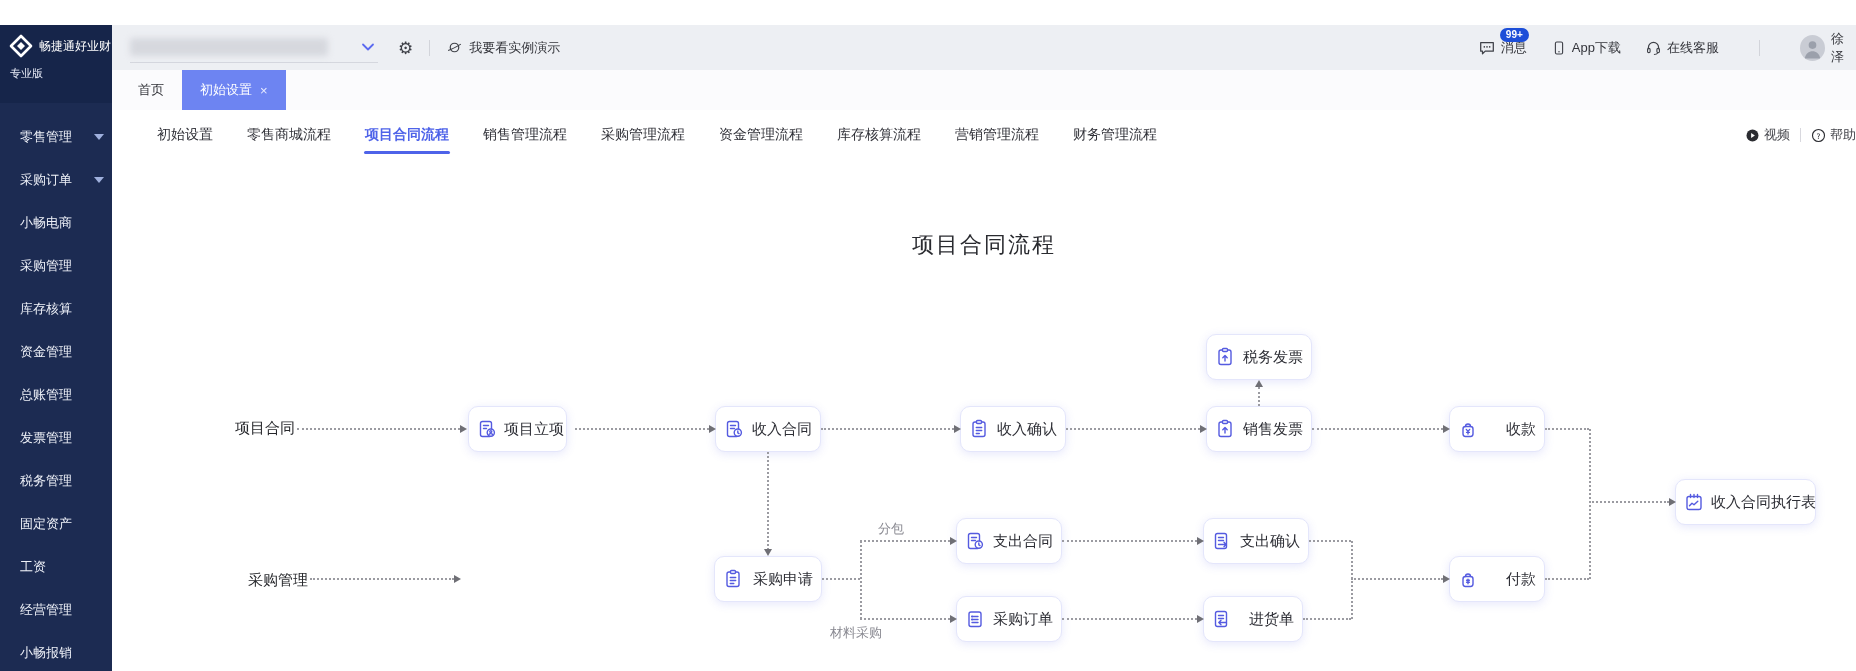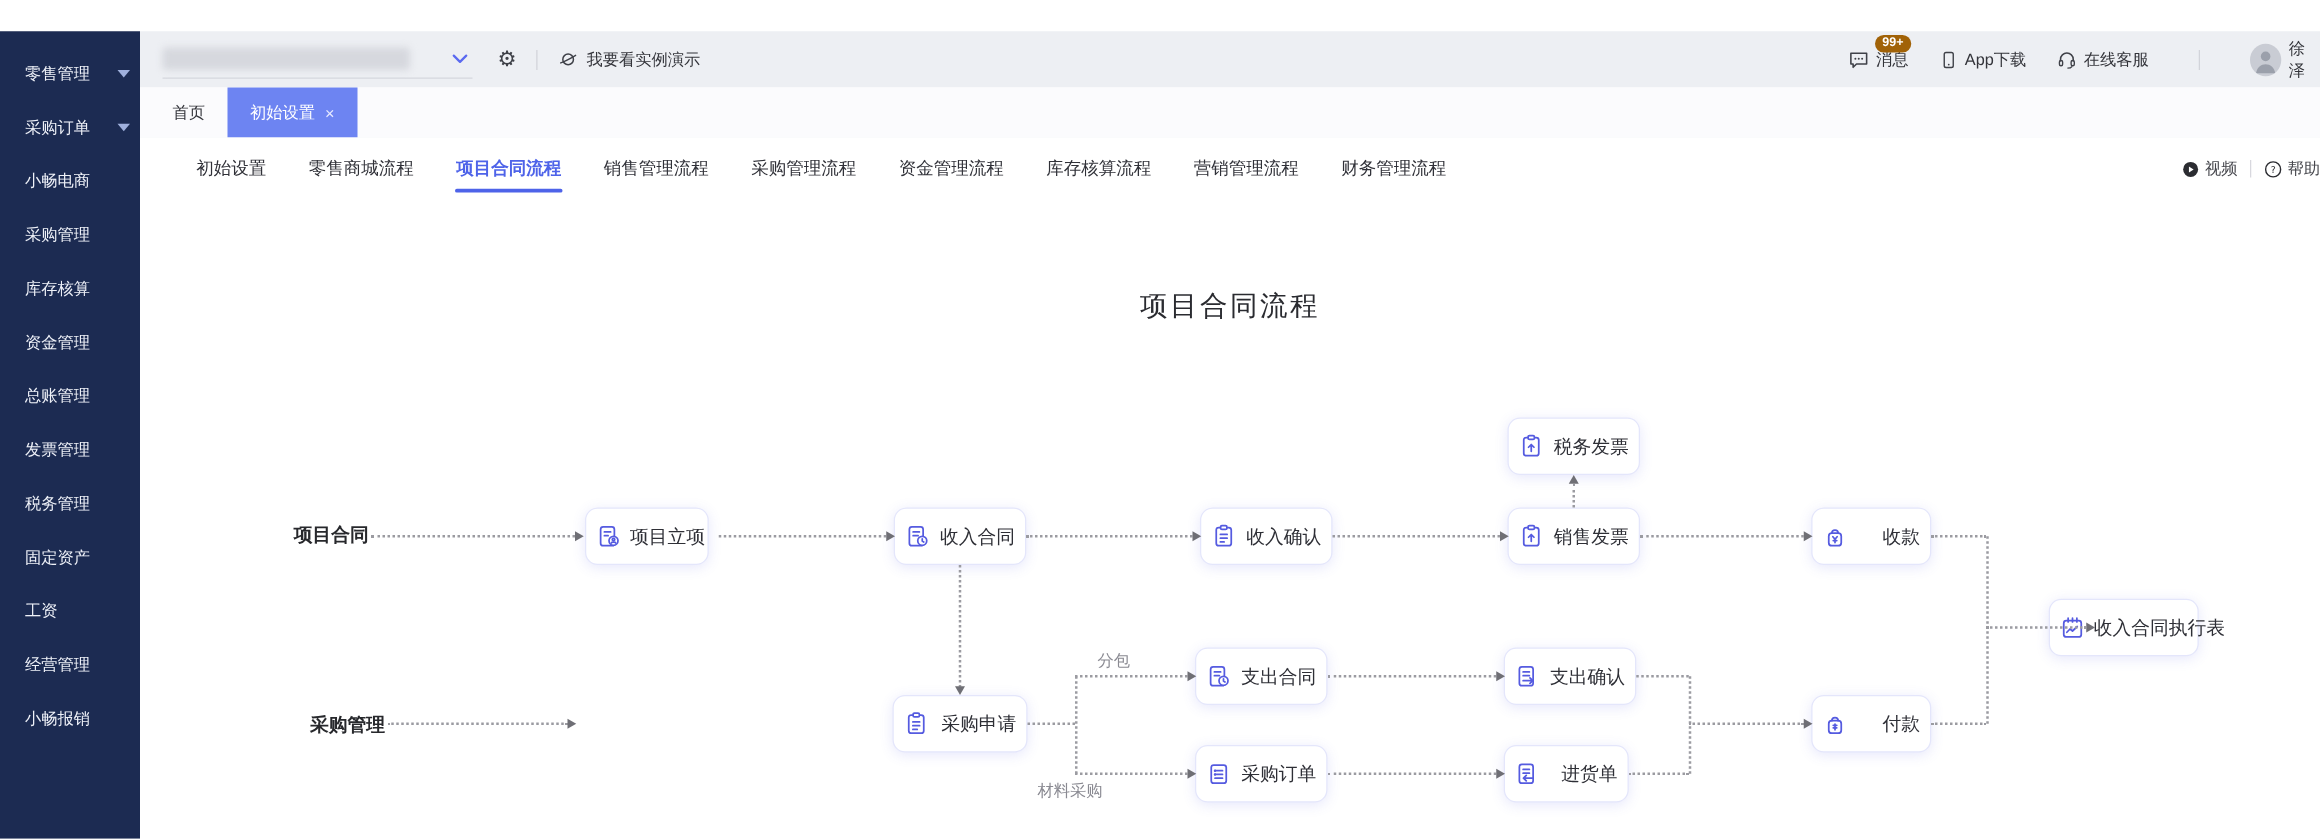--- a/index.html
+++ b/index.html
@@ -25,21 +25,21 @@
   .topbar{position:absolute;left:112px;top:25px;right:0;height:45px;background:#edeff3;display:flex;align-items:center}
   .org-select{display:flex;align-items:center;margin-left:18px;width:248px;height:30px;border-bottom:1px solid #d5d7de;cursor:pointer}
   .redact{width:198px;height:18px;background:#d6d8de;border-radius:3px;filter:blur(3px)}
   .chev{margin-left:auto;margin-right:2px}
   .tb-ic{display:inline-flex;align-items:center;justify-content:center}
   .gear{font-size:17px;color:#3f4148;margin-left:20px;cursor:pointer;font-family:"DejaVu Sans",sans-serif}
   .vdiv{width:1px;height:16px;background:#d2d4da;margin:0 16px}
   .demo{display:flex;align-items:center;gap:6px;font-size:13px;color:#33343a;cursor:pointer}
   .tb-right{margin-left:auto;display:flex;align-items:center;gap:24px;font-size:13px;color:#33343a}
   .tb-item{display:flex;align-items:center;gap:5px;cursor:pointer;position:relative}
-  .badge{position:absolute;top:-11px;left:22px;background:#a16207;color:#fff;font-size:10px;line-height:14px;padding:0 6px;border-radius:8px;font-weight:bold}
+  .badge{position:absolute;top:-11px;left:22px;background:#1d4ed8;color:#fff;font-size:10px;line-height:14px;padding:0 6px;border-radius:8px;font-weight:bold}
   .user{display:flex;align-items:center;gap:6px;cursor:pointer;width:56px;overflow:hidden}
   .avatar{width:26px;height:26px;border-radius:50%;background:#c9ccd4;flex:0 0 aupx;display:flex;align-items:flex-end;justify-content:center;overflow:hidden}
 
   
   .tabstrip{position:absolute;left:112px;top:70px;right:0;height:40px;background:#fbfbfd;display:flex;align-items:stretch;border-bottom:1px solid #f0f1f5}
   .tab-home{display:flex;align-items:center;padding:0 18px;margin-left:8px;font-size:13px;color:#33343a;cursor:pointer}
   .tab-active{display:flex;align-items:center;gap:8px;padding:0 18px;background:#6d84f2;color:#fff;font-size:13px;cursor:pointer}
   .tab-close{font-size:13px;color:#e8ebff;cursor:pointer;line-height:1}
 
   
@@ -48,38 +48,50 @@
   .fn-tab{position:relative;display:flex;align-items:center;height:100%;font-size:14px;color:#303138;cursor:pointer;white-space:nowrap}
   .fn-tab.active{color:#4e63e9;font-weight:bold}
   .fn-tab.active::after{content:"";position:absolute;left:50%;transform:translateX(-50%);bottom:6px;width:86px;height:3px;border-radius:2px;background:#4e63e9}
   .fn-right{margin-left:auto;display:flex;align-items:center;gap:10px;font-size:13px;color:#45464c}
   .fn-link{display:flex;align-items:center;gap:4px;cursor:pointer}
   .fn-div{width:1px;height:14px;background:#d8d8de}
 
   
   .canvas{position:absolute;left:112px;top:160px;right:0;bottom:0;background:#fff}
   .d-title{position:absolute;top:70px;left:0;width:100%;text-align:center;font-size:22px;color:#2a2b30;letter-spacing:2px}
-  .lane-label{position:absolute;font-size:15px;font-weight:700;color:#27282c}
+  .lane-label{position:absolute;font-size:15px;font-weight:400;color:#27282c}
   .node{position:absolute;height:46px;display:flex;align-items:center;justify-content:space-between;gap:7px;background:#fff;
         border:1px solid #e4e6fb;border-radius:10px;box-shadow:0 2px 10px rgba(90,95,230,.15);
         font-size:15px;color:#2e2f36;box-sizing:border-box;padding:0 8px;cursor:pointer;white-space:nowrap}
   .node .ic{display:inline-flex;flex:0 0 auto}
   .hl{position:absolute;border-top:2px dotted #9b9ba1}
   .vl{position:absolute;border-left:2px dotted #9b9ba1}
   .ar{position:absolute;width:0;height:0;border-left:7px solid #6f6f75;border-top:4px solid transparent;border-bottom:4px solid transparent}
   .au{position:absolute;width:0;height:0;border-bottom:7px solid #6f6f75;border-left:4px solid transparent;border-right:4px solid transparent}
   .ad{position:absolute;width:0;height:0;border-top:7px solid #6f6f75;border-left:4px solid transparent;border-right:4px solid transparent}
   .elabel{position:absolute;font-size:13px;color:#8a8a92}
 </style>
 </head>
 <body>
 
 <div class="top-band"></div>
 
 <div class="sidebar">
+  <div class="brand">
+    <div class="brand-row">
+      <span class="tb-ic">
+        <svg width="26" height="26" viewBox="0 0 26 26">
+            <path d="M13 3L23 13 13 23 3 13z" fill="none" stroke="#fff" stroke-width="2.6" stroke-linejoin="round"></path>
+            <path d="M13 9l4 4-4 4-4-4z" fill="#fff"></path>
+          </svg>
+      </span>
+      <span class="brand-title">畅捷通好业财</span>
+    </div>
+    <div class="brand-edition">专业版</div>
+  </div>
   <div class="side-menu">
     <div class="side-item">
         <span>零售管理</span>
         <span class="caret"></span>
       </div>
     <div class="side-item">
         <span>采购订单</span>
         <span class="caret"></span>
       </div>
     <div class="side-item">
@@ -372,21 +384,21 @@
   <div class="node" style="left:1337px;top:396px;width:96px">
     <span class="ic">
         <svg width="20" height="20" viewBox="0 0 20 20" fill="none" stroke="#555be0" stroke-width="1.4" stroke-linecap="round" stroke-linejoin="round">
           <path d="M7.5 7.5a2.5 2.5 0 0 1 5 0"></path>
           <rect x="5" y="7.5" width="10" height="10" rx="2.4"></rect>
           <path d="M10 10.2v4.6M8.6 11.2h2.8M8.6 13.2h2.8"></path>
         </svg>
       </span>
     <span>付款</span>
   </div>
-  <div class="node" style="left:1527px;top:319px;width:120px">
+  <div class="node" style="left:1563px;top:319px;width:141px">
     <span class="ic">
         <svg width="20" height="20" viewBox="0 0 20 20" fill="none" stroke="#555be0" stroke-width="1.4" stroke-linecap="round" stroke-linejoin="round">
           <rect x="3" y="4.5" width="14" height="13" rx="2"></rect>
           <path d="M6.5 2.5v3M10 2.5v3M13.5 2.5v3"></path>
           <path d="M5.5 13.8l2.5-2.6 2 1.6 3.8-3.6"></path>
         </svg>
       </span>
     <span>收入合同执行表</span>
   </div>
 

